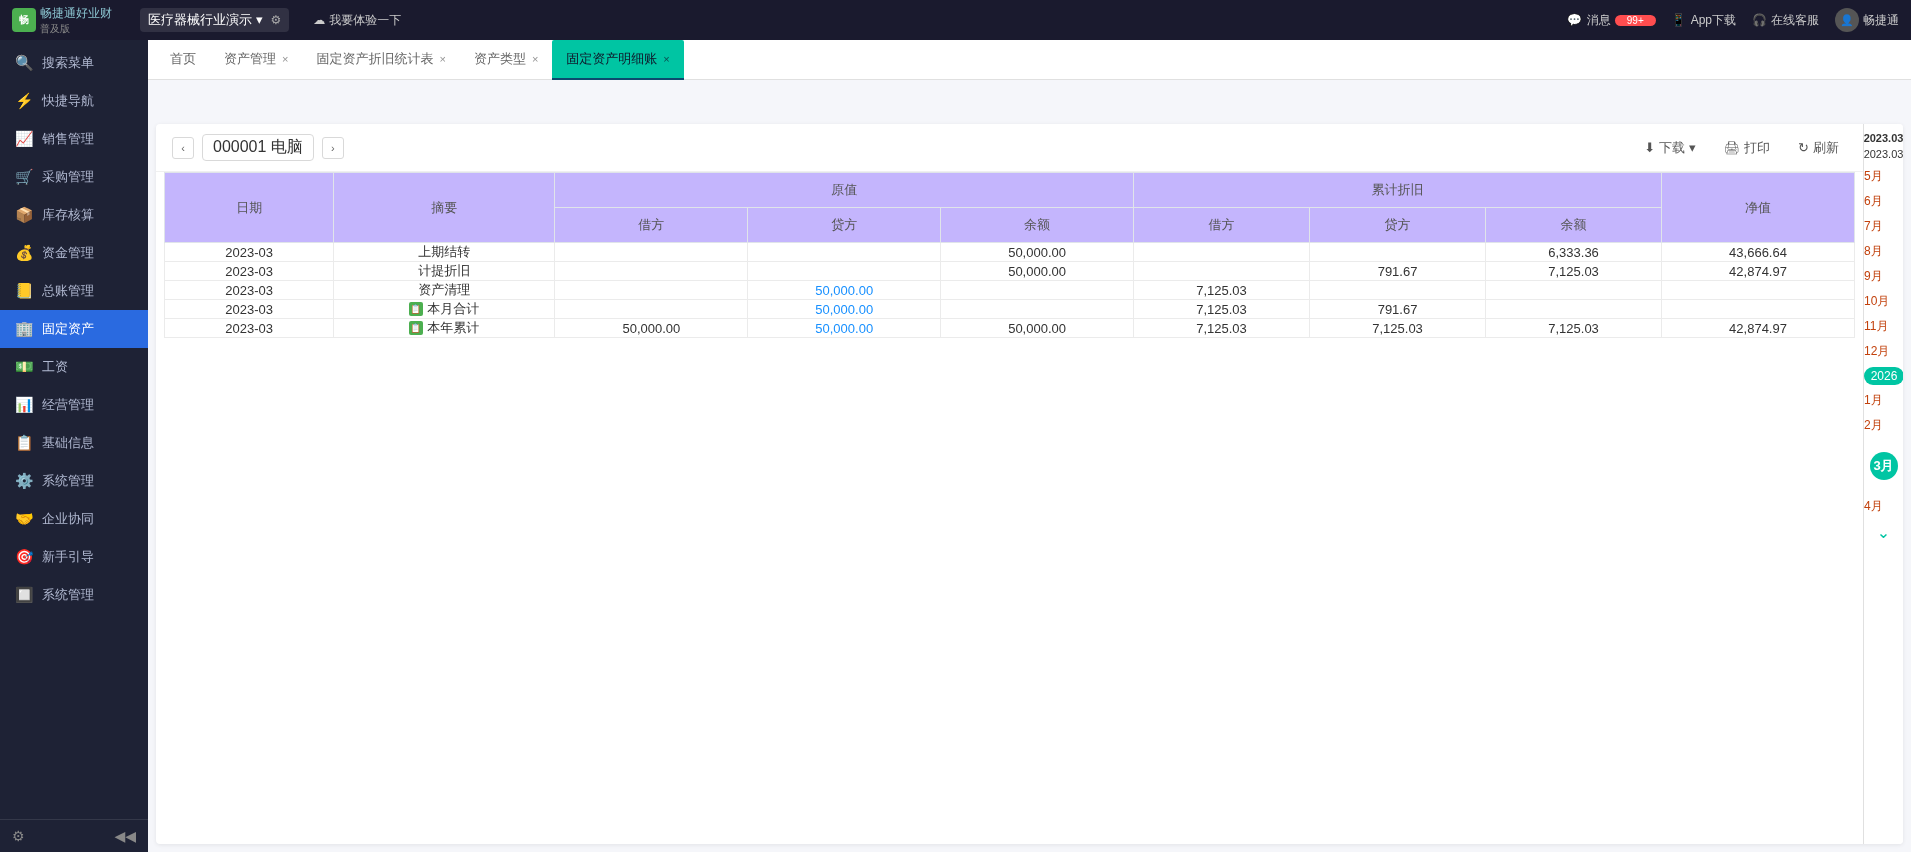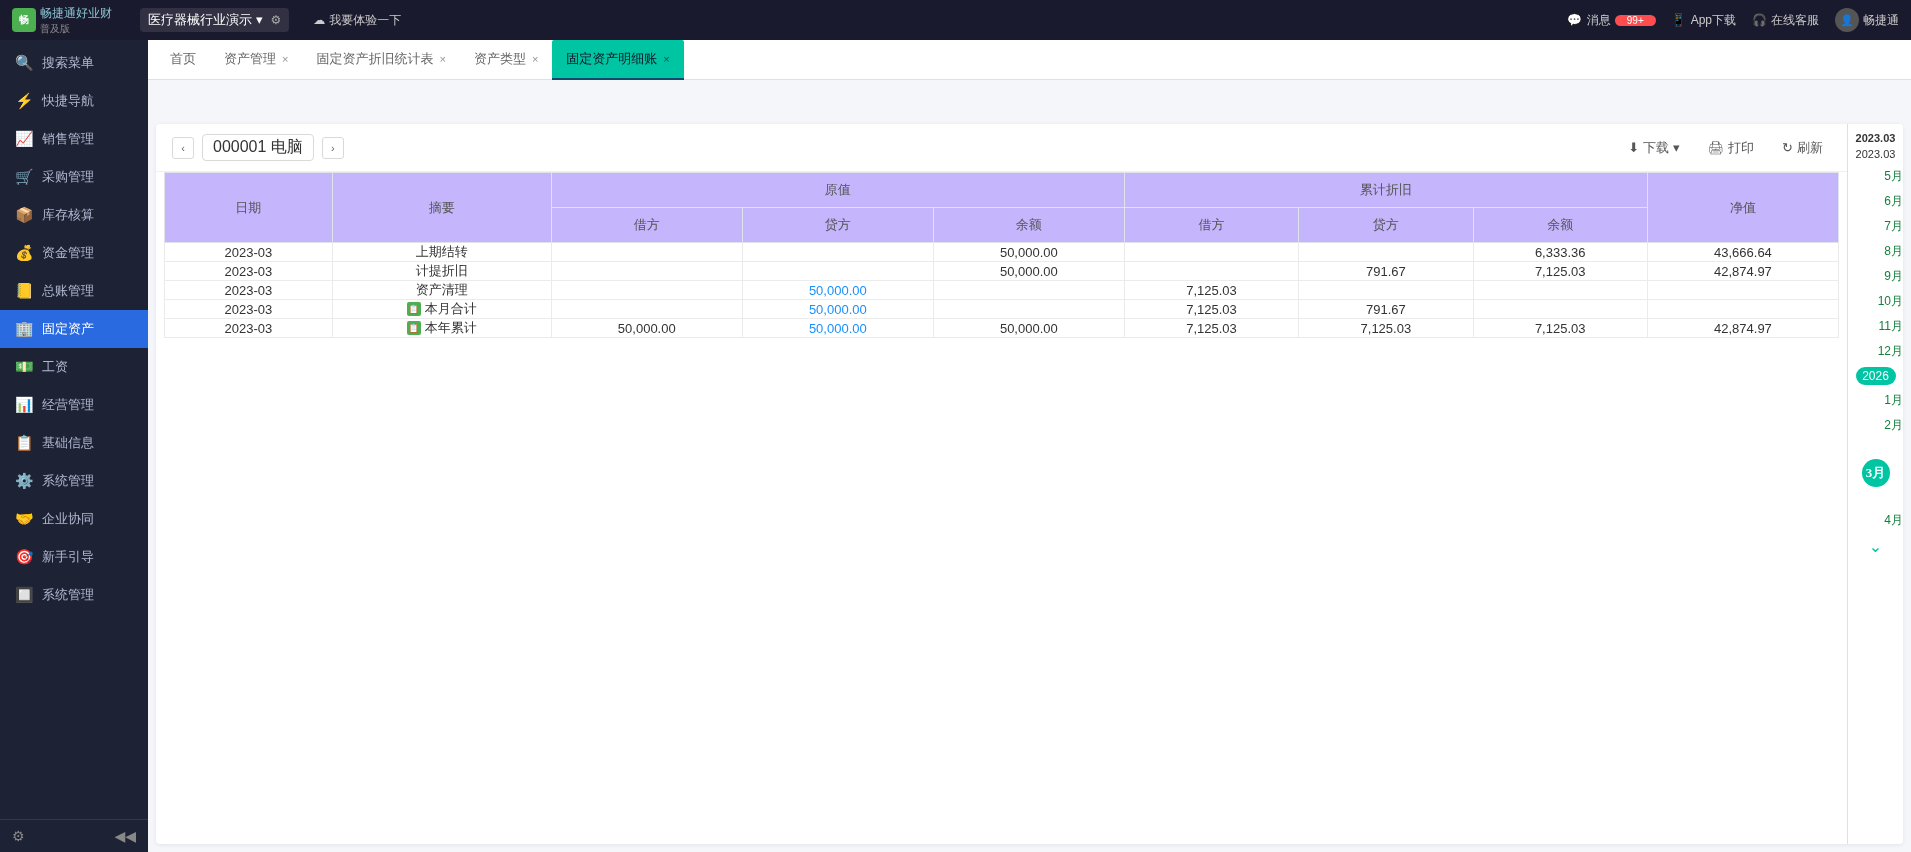--- a/index.html
+++ b/index.html
@@ -312,43 +312,43 @@
       border-radius: 2px;
       display: inline-flex;
       align-items: center;
       justify-content: center;
       font-size: 9px;
       color: white;
     }
 
     
     .timeline-panel {
-      width: 56px;
+      width: 40px;
       background: white;
       border-left: 1px solid #e0e0e0;
       display: flex;
       flex-direction: column;
       align-items: center;
       padding: 8px 0;
       overflow-y: auto;
       flex-shrink: 0;
     }
     .timeline-header {
       font-size: 11px;
       color: #999;
       writing-mode: horizontal-tb;
       margin-bottom: 4px;
       text-align: center;
     }
     .timeline-item {
       font-size: 12px;
-      color: #15803d;
+      color: #c2410c;
       padding: 4px 0;
       cursor: pointer;
-      text-align: right;
+      text-align: left;
       width: 100%;
     }
 
     
     ::-webkit-scrollbar { width: 6px; height: 6px; }
     ::-webkit-scrollbar-track { background: #f1f1f1; }
     ::-webkit-scrollbar-thumb { background: #ccc; border-radius: 3px; }
   </style>
 </head>
 <body>
@@ -611,20 +611,20 @@
           <div class="timeline-item">6月</div>
           <div class="timeline-item">7月</div>
           <div class="timeline-item">8月</div>
           <div class="timeline-item">9月</div>
           <div class="timeline-item">10月</div>
           <div class="timeline-item">11月</div>
           <div class="timeline-item">12月</div>
           <div style="background: rgb(0, 197, 163); color: white; border-radius: 10px; padding: 2px 6px; margin: 3px auto; font-size: 12px; text-align: center; width: 40px; cursor: pointer;">2026</div>
           <div class="timeline-item">1月</div>
           <div class="timeline-item">2月</div>
-          <div style="background: rgb(0, 197, 163); color: white; border-radius: 50%; width: 28px; height: 28px; line-height: 28px; margin: 21px auto; display: flex; align-items: center; justify-content: center; font-size: 13px; font-weight: bold; cursor: pointer; font-family: Liberation Serif, serif;">3月</div>
+          <div style="background: rgb(0, 197, 163); color: white; border-radius: 50%; width: 28px; height: 28px; line-height: 28px; margin: 14px auto; display: flex; align-items: center; justify-content: center; font-size: 13px; font-weight: bold; cursor: pointer;">3月</div>
           <div class="timeline-item">4月</div>
           <div style="color: rgb(0, 197, 163); text-align: center; font-size: 16px; cursor: pointer; margin-top: 4px;">⌄</div>
         </div>
 
     </div>
   </div>
 </div>
 
 </body></html>

